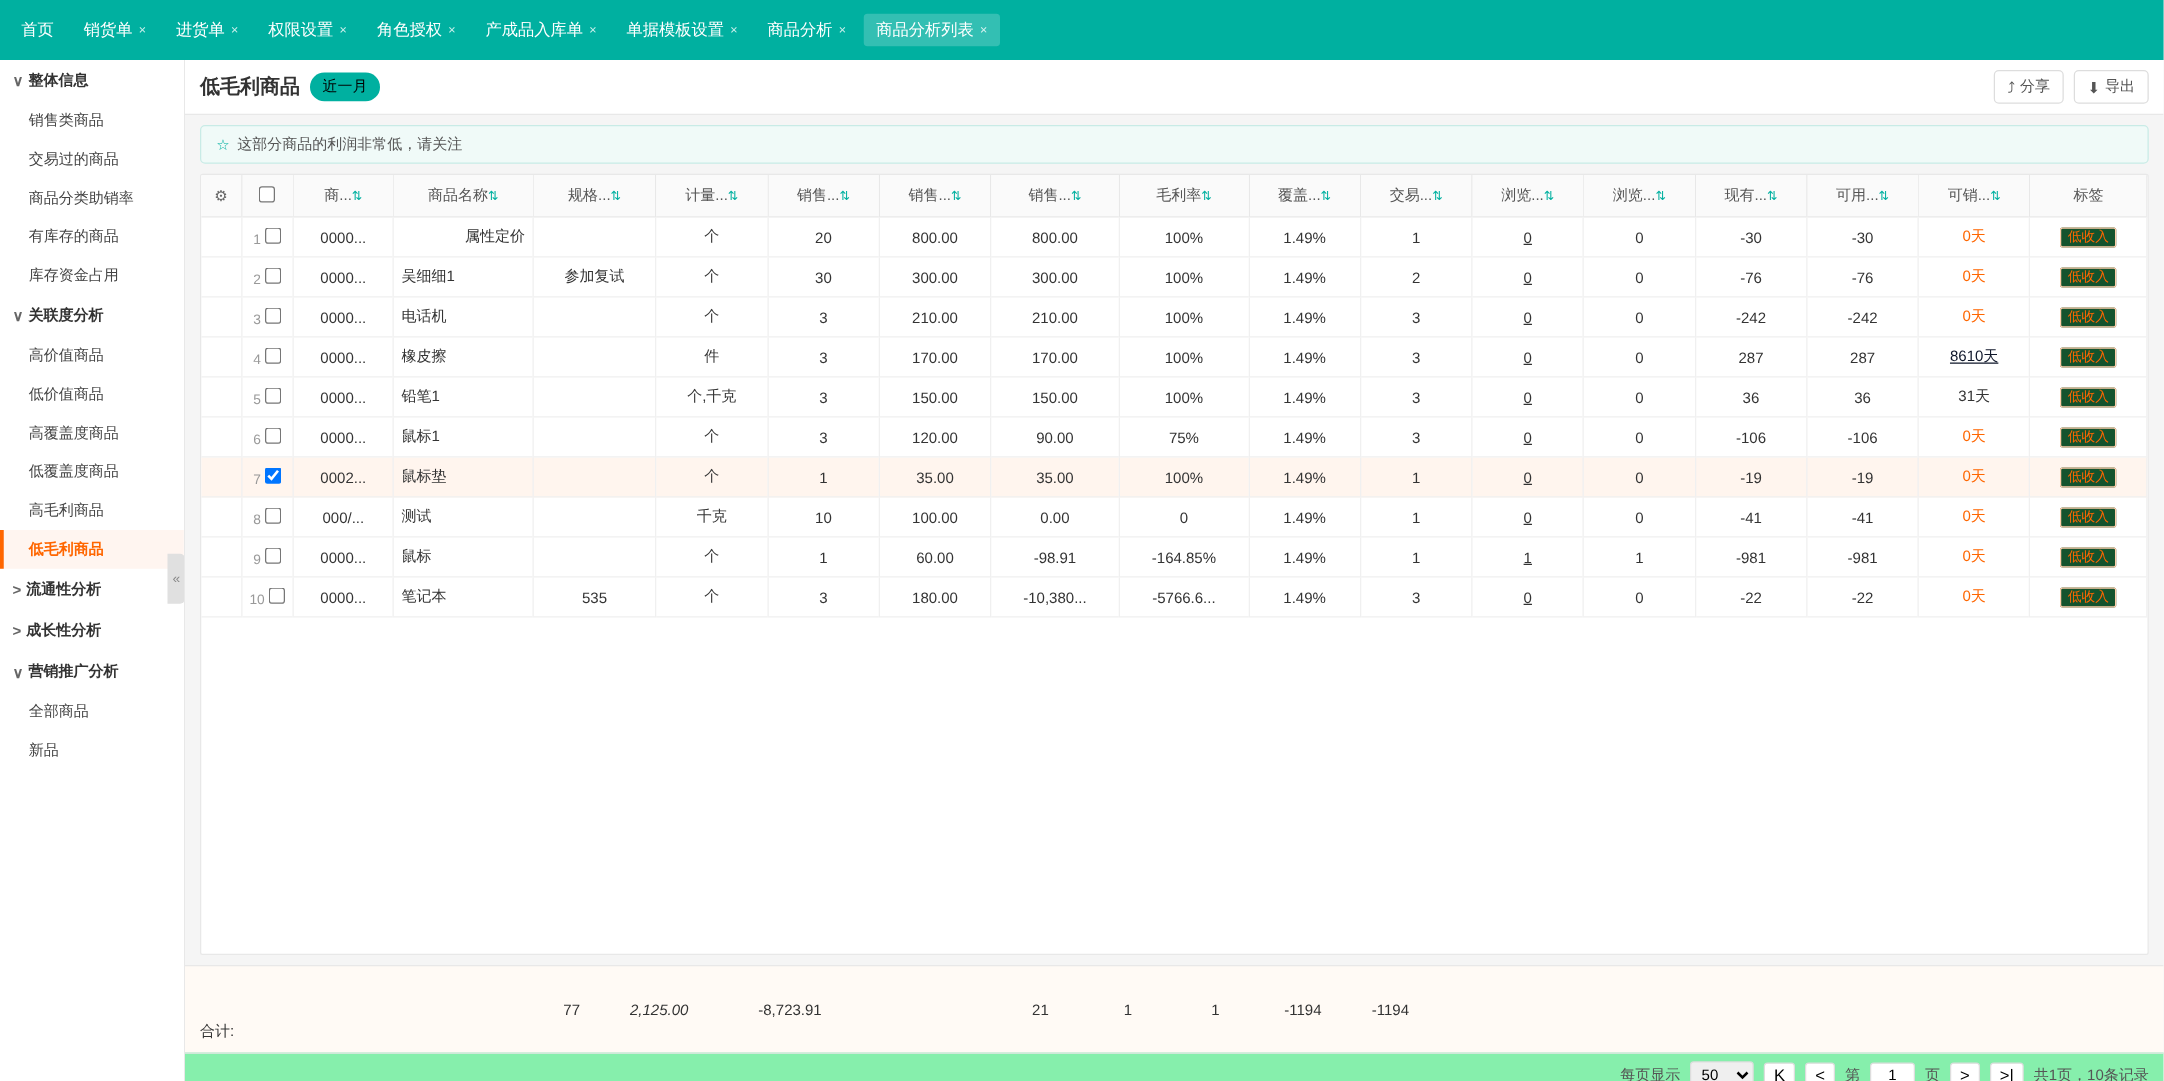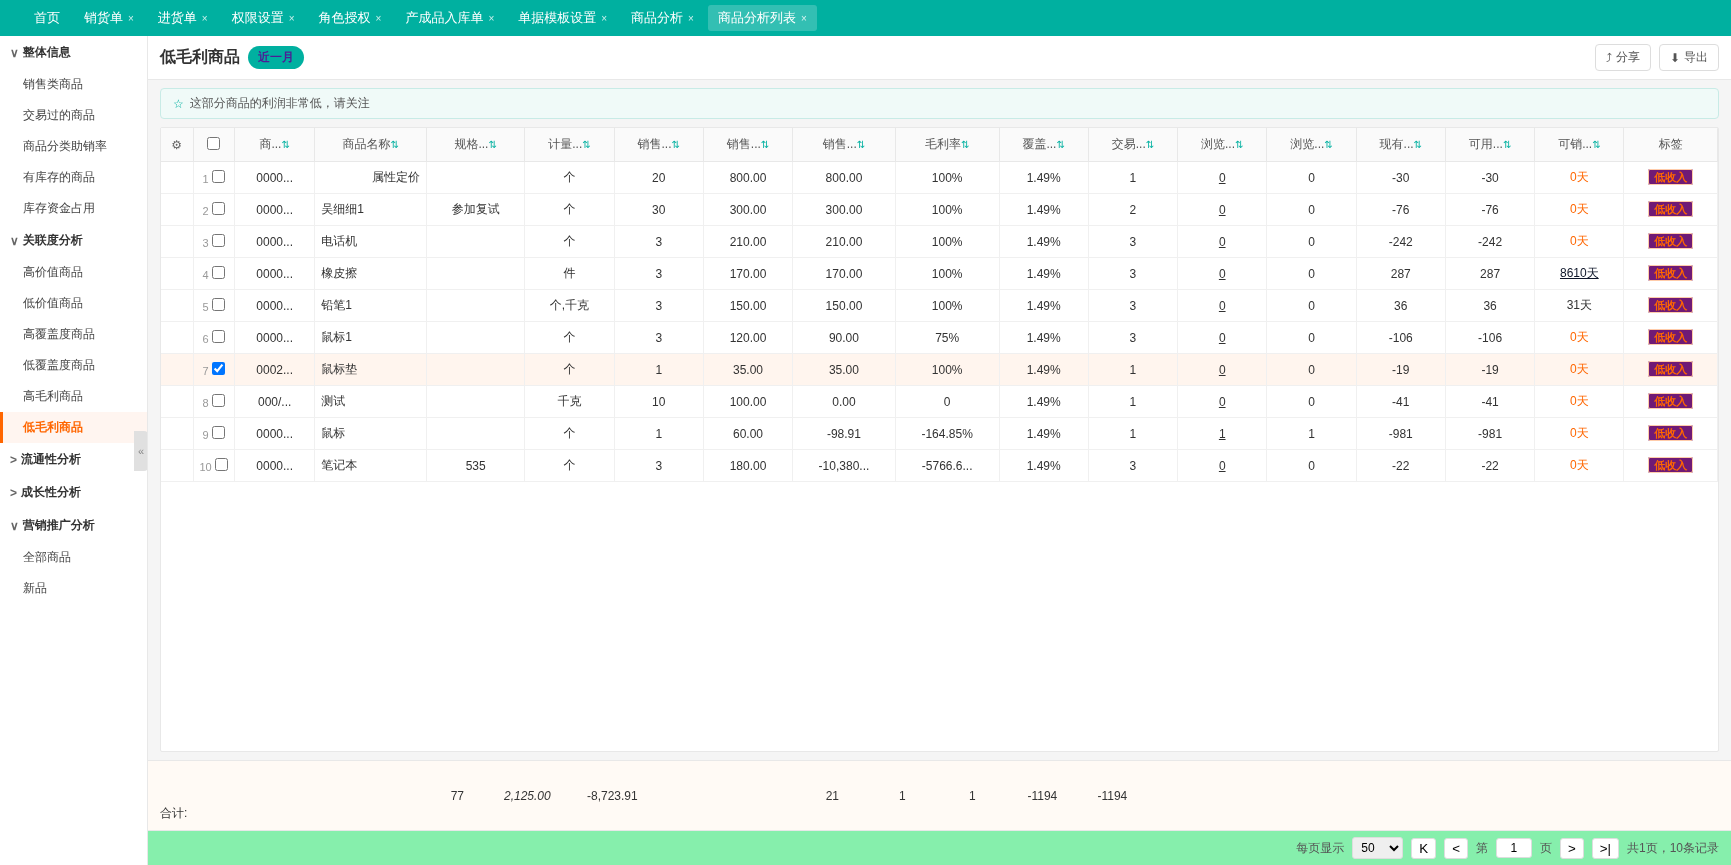--- a/index.html
+++ b/index.html
@@ -3,22 +3,22 @@
   <meta charset="utf-8">
   <style>
     * { box-sizing: border-box; margin: 0; padding: 0; }
     body { font-family: 'Microsoft YaHei', Arial, sans-serif; font-size: 12px; background: #f5f5f5; overflow: hidden; }
 
     
     .top-nav {
       background: #00b0a0;
       display: flex;
       align-items: center;
-      height: 36px;
-      padding: 0 24px;
+      height: 48px;
+      padding: 0 7px;
       gap: 4px;
     }
     .nav-item {
       color: #fff;
       padding: 4px 10px;
       cursor: pointer;
       border-radius: 3px;
       font-size: 13px;
       white-space: nowrap;
       display: flex; align-items: center; gap: 3px;
@@ -82,26 +82,25 @@
       border-bottom: 1px solid #e8e8e8;
       gap: 8px;
     }
     .page-title {
       font-size: 16px;
       font-weight: bold;
       color: #333;
     }
     .date-filter {
       background: #00b0a0;
-      color: #4c1d95;
+      color: #000000;
       padding: 3px 10px;
       border-radius: 12px;
       font-size: 12px;
       cursor: pointer;
-      font-weight: bold;
     }
     .search-box {
       display: flex;
       align-items: center;
       border: 1px solid #ddd;
       border-radius: 4px;
       padding: 3px 8px;
       flex: 1;
       max-width: 300px;
       background: #fff;
@@ -180,27 +179,26 @@
     }
     tbody tr.selected { background: #fff5ee; }
     tbody td {
       padding: 7px 6px;
       text-align: center;
       border-right: 1px solid #f0f0f0;
       color: #333;
       white-space: nowrap;
     }
     .badge-low-income {
-      background: #701a75;
+      background: #14532d;
       color: #ff6600;
       border: 1px solid #ffccaa;
       padding: 1px 5px;
       border-radius: 2px;
       font-size: 11px;
-      font-weight: bold;
     }
     .underline { text-decoration: underline; cursor: pointer; }
 
     
     .table-footer {
       background: #fffaf5;
       border-top: 1px solid #e8e8e8;
       padding: 8px 12px;
       display: flex;
       align-items: center;
@@ -644,21 +642,21 @@
           </tbody>
       </table>
     </div>
 
     <div class="table-footer">
       <span class="total-label">合计:</span>
       <div style="display:flex; gap:0; align-items:center; flex:1;">
         <span style="width:220px;display:inline-block;"></span>
         <span style="width:60px;text-align:center;">77</span>
         <span style="width:80px;text-align:center;font-style:italic;">2,125.00</span>
-        <span style="width:90px;text-align:center;">-8,723.91</span>
+        <span style="width:90px;text-align:right;">-8,723.91</span>
         <span style="width:70px;text-align:center;"></span>
         <span style="width:70px;text-align:center;"></span>
         <span style="width:70px;text-align:center;">21</span>
         <span style="width:70px;text-align:center;">1</span>
         <span style="width:70px;text-align:center;">1</span>
         <span style="width:70px;text-align:center;">-1194</span>
         <span style="width:70px;text-align:center;">-1194</span>
       </div>
     </div>
 

